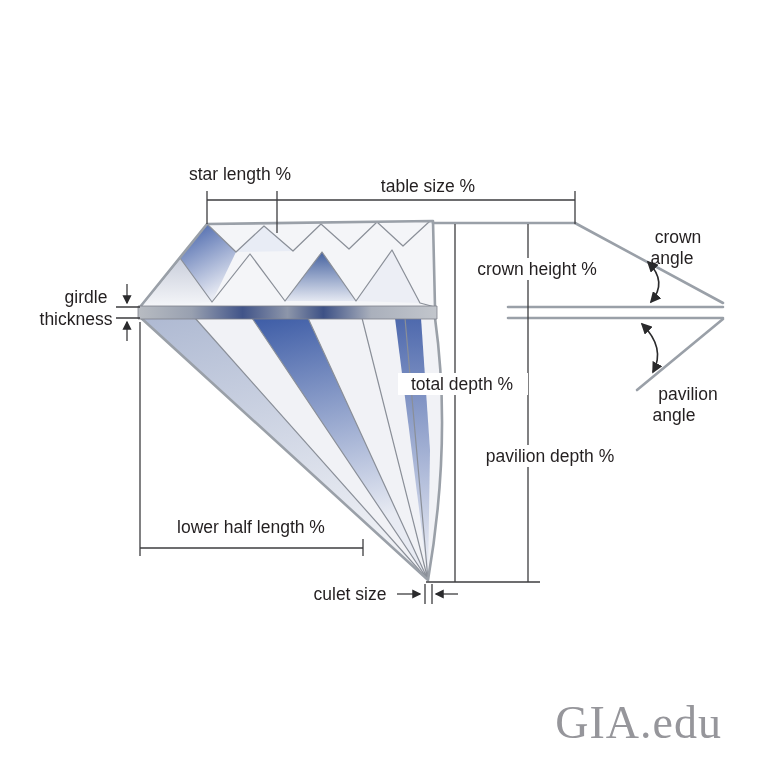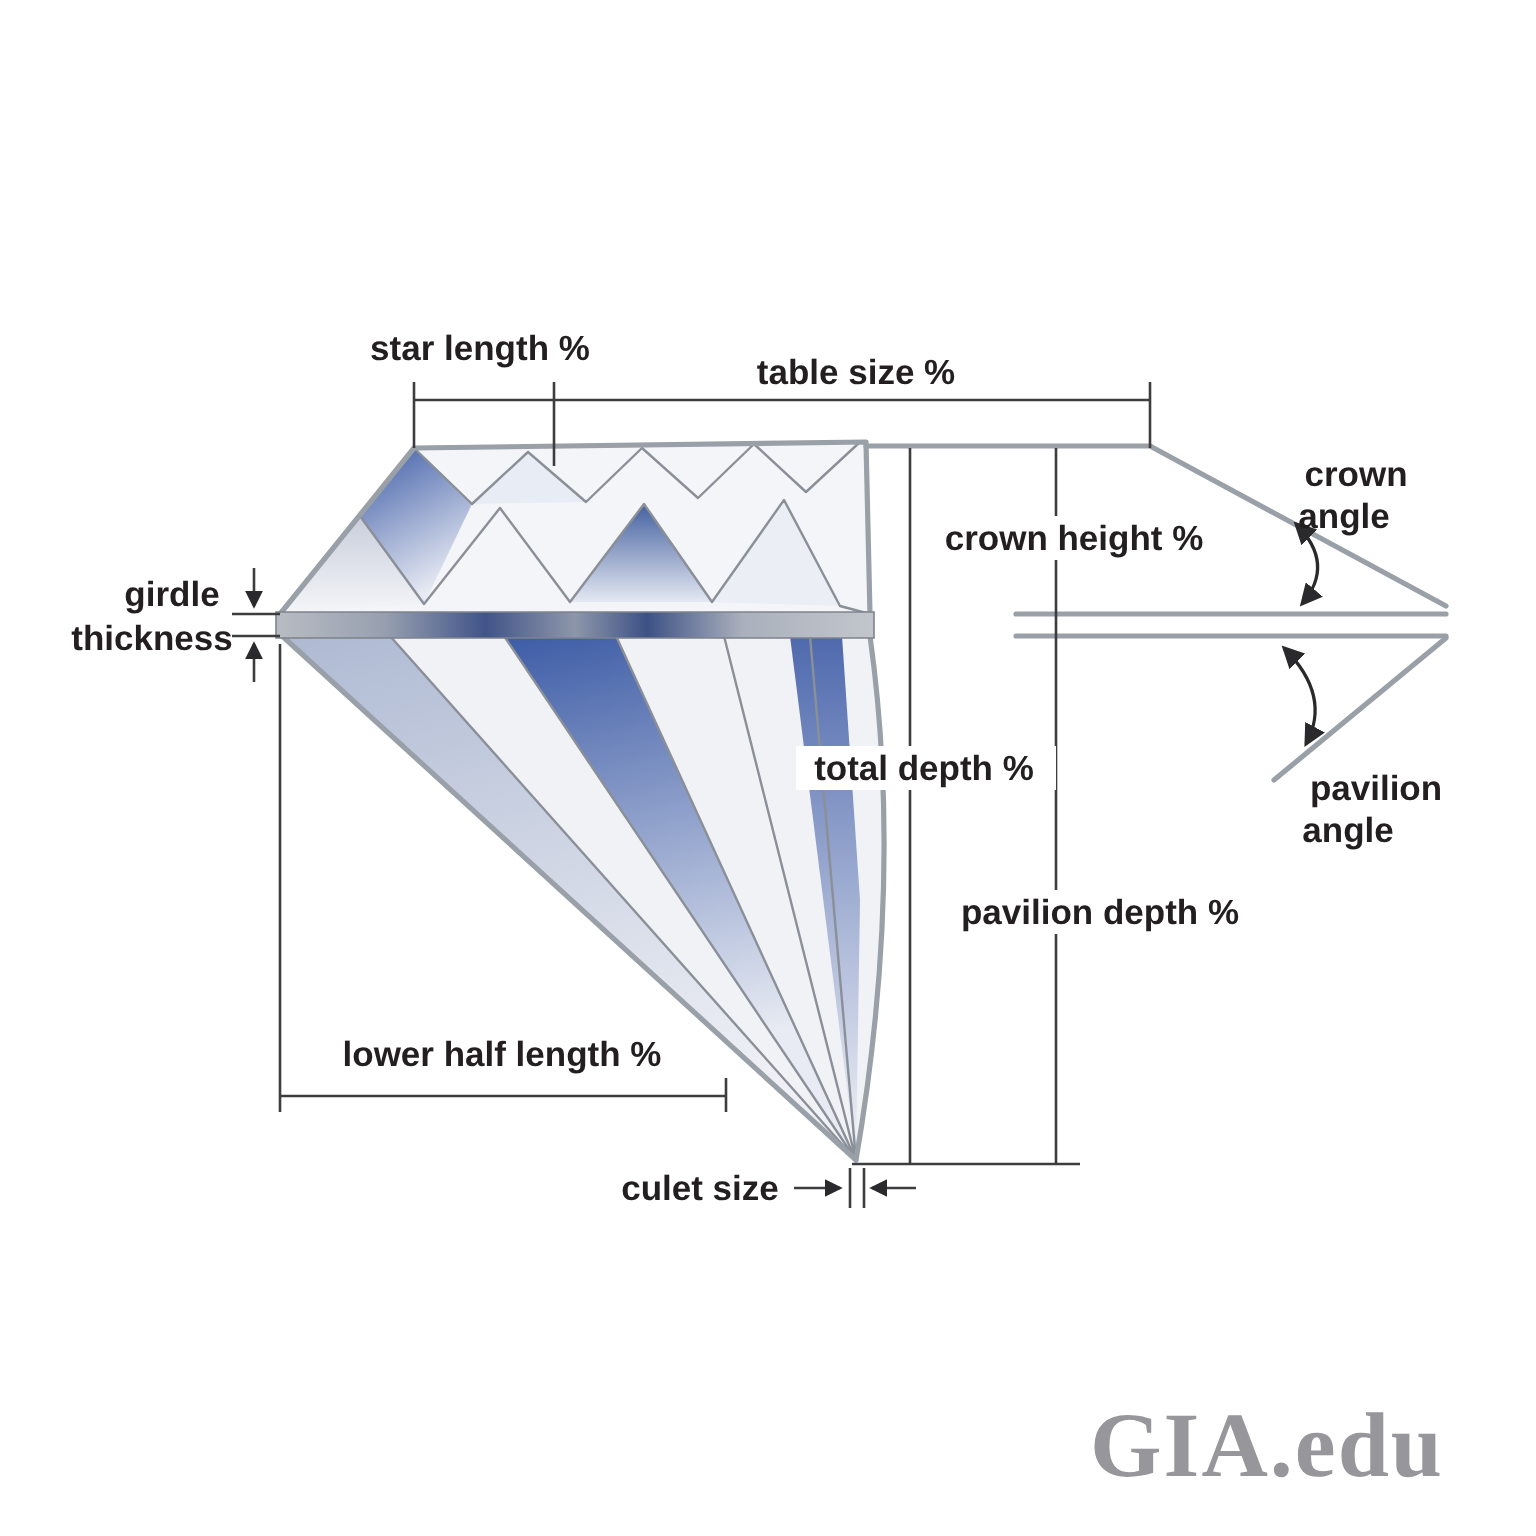--- a/index.html
+++ b/index.html
@@ -1,17 +1,17 @@
 <!DOCTYPE html>
 <html><head>
 <meta charset="utf-8">
 <style>
   html,body{margin:0;padding:0;background:#ffffff;}
   .canvas{width:768px;height:768px;background:#ffffff;position:relative;overflow:hidden;
-          font-family:"Liberation Sans",sans-serif;font-weight:bold;}
+          font-family:"Liberation Sans",sans-serif;}
   svg text{font-family:"Liberation Sans",sans-serif;font-size:17.5px;fill:#231f20;}
   .mid{text-anchor:middle;}
   .watermark{font-family:"Liberation Serif",serif;font-size:46px;fill:#96969b;letter-spacing:1px;}
   .edge{stroke:#9aa0a8;stroke-width:2.6;fill:none;stroke-linejoin:round;stroke-linecap:round;}
   .facet{stroke:#8a8f98;stroke-width:1.2;fill:none;stroke-linejoin:round;}
   .dim{stroke:#3d3d3f;stroke-width:1.3;fill:none;}
   .arc{stroke:#2a2a2c;stroke-width:1.6;fill:none;}
   .mask{fill:#ffffff;stroke:none;}
 </style>
 </head>

